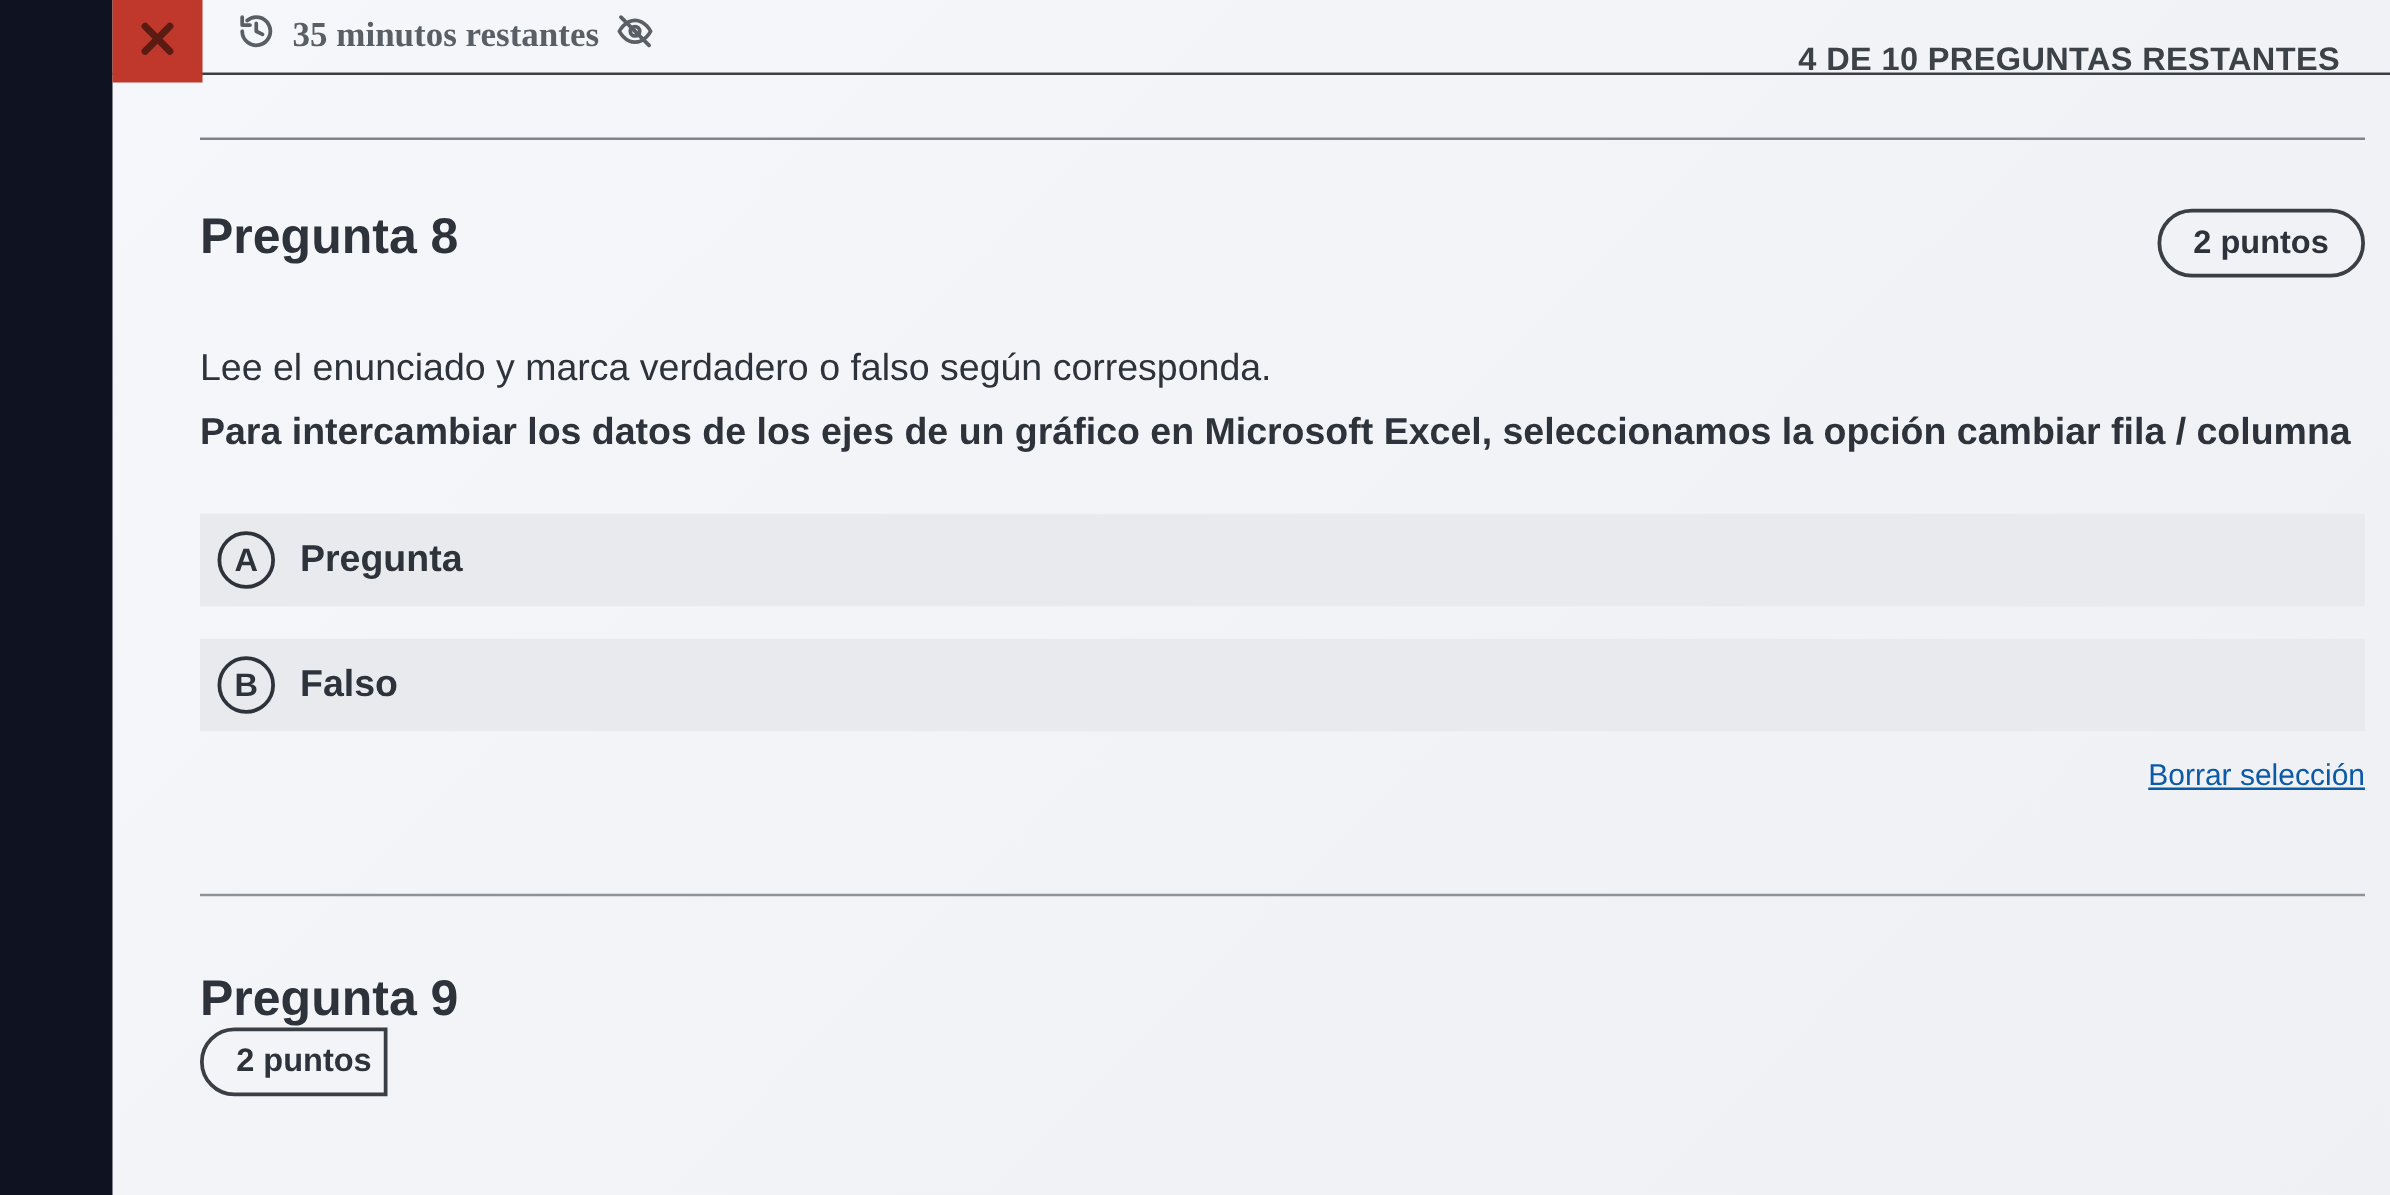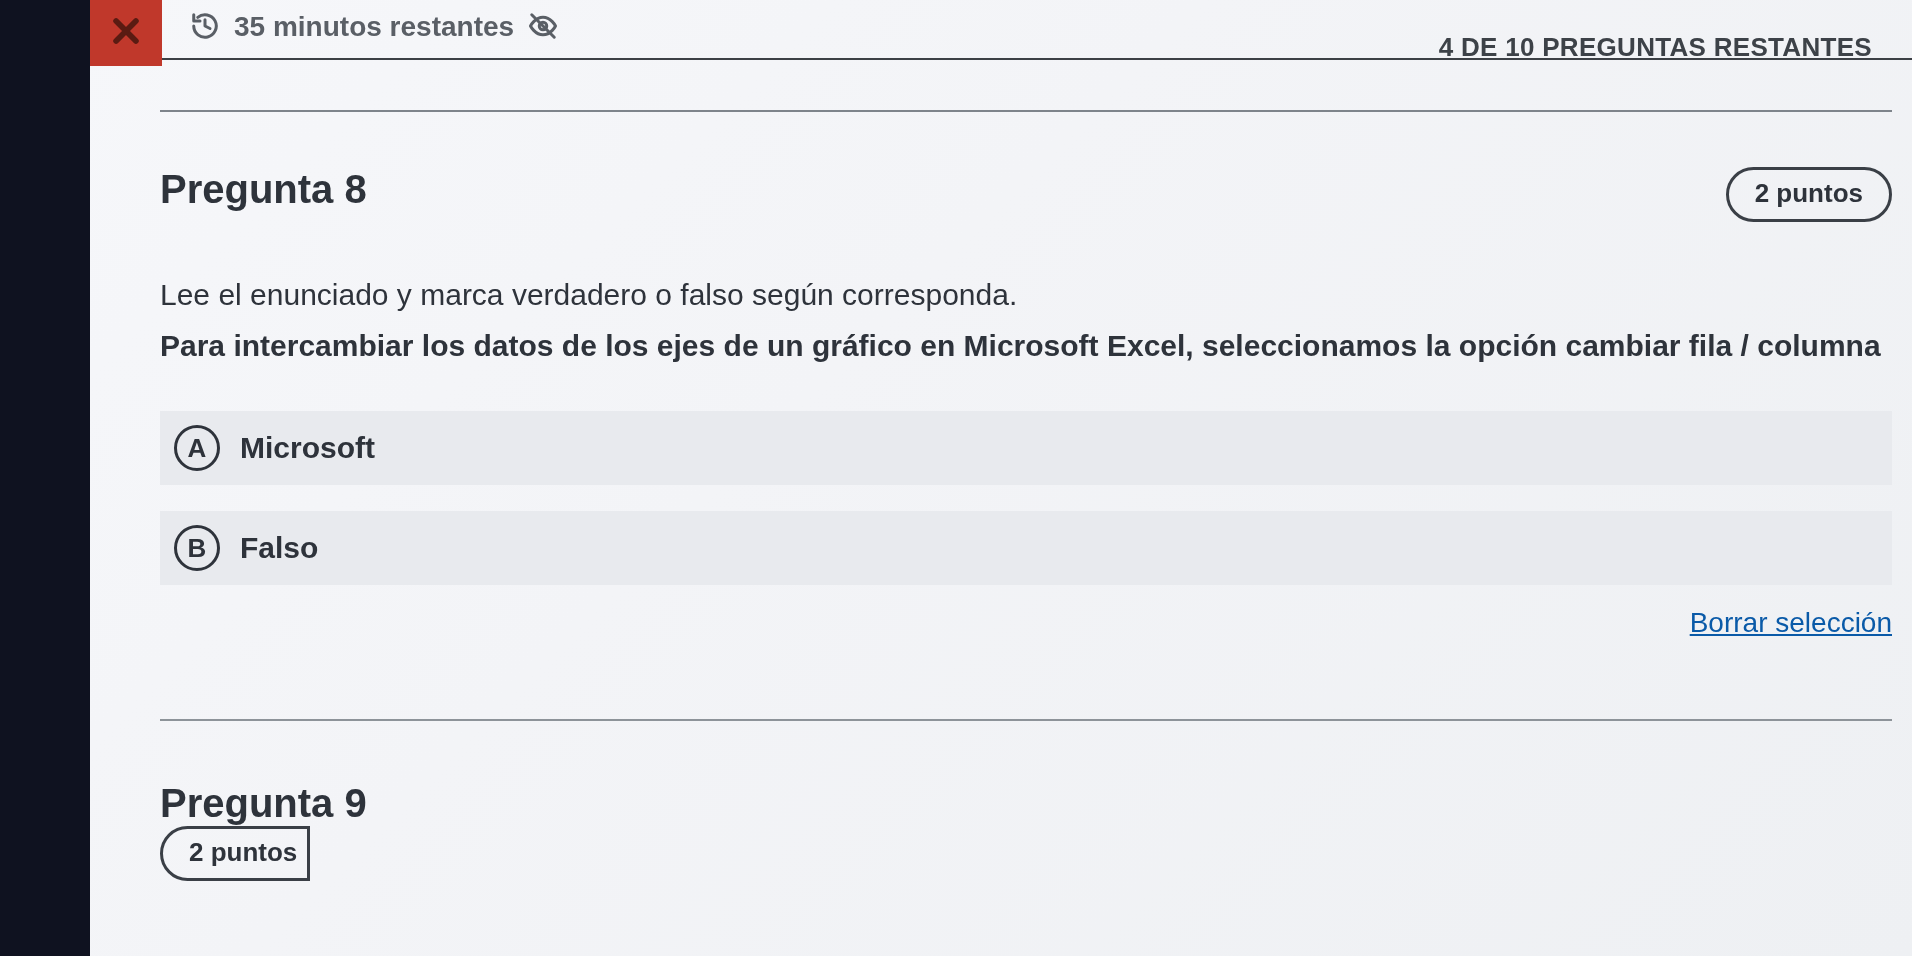--- a/index.html
+++ b/index.html
@@ -44,25 +44,26 @@
     left: 0; right: 0; top: 0;
     height: 60px;
     display: flex;
     align-items: center;
     border-bottom: 2px solid #3c4045;
     padding-left: 100px;
     padding-right: 40px;
   }
   .topbar .timer-wrap {
     display: flex;
-    align-items: flex-start;
+    align-items: center;
     gap: 14px;
     font-size: 28px;
     font-weight: 700;
     color: #5a5f66;
+    font-family: Liberation Serif, serif;
   }
   .topbar .timer-wrap .clock-icon svg { width: 30px; height: 30px; }
   .topbar .timer-wrap .eye-icon svg { width: 30px; height: 30px; }
   .topbar .spacer { flex: 1; }
   .topbar .progress {
     font-size: 26px;
     font-weight: 800;
     color: #3d4248;
     letter-spacing: 0.3px;
     margin-top: 36px;
@@ -133,21 +134,21 @@
     font-weight: 800;
     flex-shrink: 0;
   }
 
   .clear-row {
     text-align: right;
     padding-right: 0;
     margin-top: -4px;
   }
   .clear-link {
-    font-size: 28px;
+    font-size: 24px;
     color: #0a5aa8;
     text-decoration: underline;
     cursor: pointer;
   }
 
   .hr-bottom {
     margin-top: 80px;
     border-top: 2px solid #8d9399;
   }
 
@@ -211,21 +212,21 @@
         <div class="points-badge">2 puntos</div>
       </div>
 
       <div class="prompt">
         <div class="line1">Lee el enunciado y marca verdadero o falso según corresponda.</div>
         <div class="line2">Para intercambiar los datos de los ejes de un gráfico en Microsoft Excel, seleccionamos la opción cambiar fila / columna</div>
       </div>
 
       <div class="option">
         <div class="letter">A</div>
-        <div>Microsoft</div>
+        <div>Pregunta</div>
       </div>
       <div class="option">
         <div class="letter">B</div>
         <div>Falso</div>
       </div>
 
       <div class="clear-row">
         <span class="clear-link">Borrar selección</span>
       </div>
 

